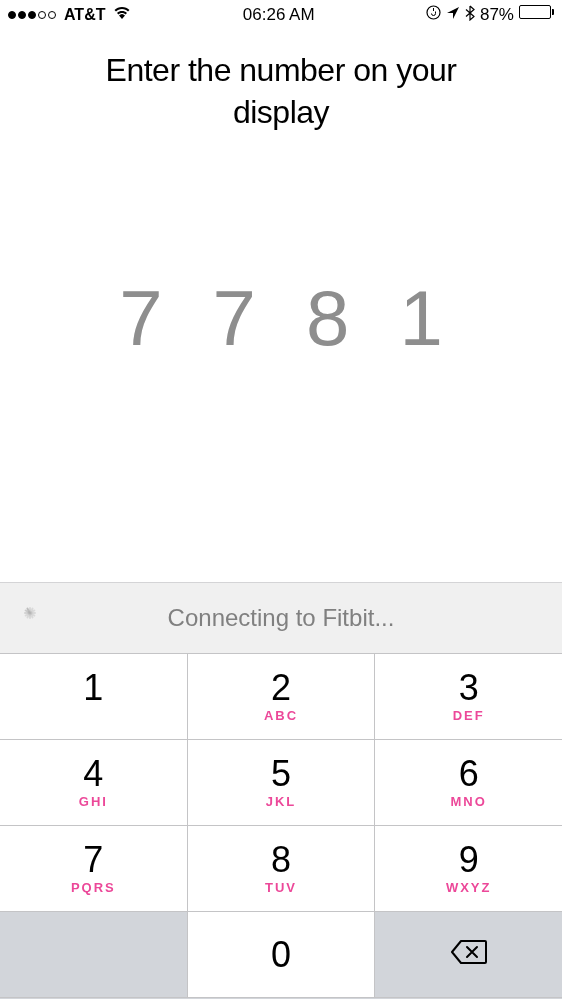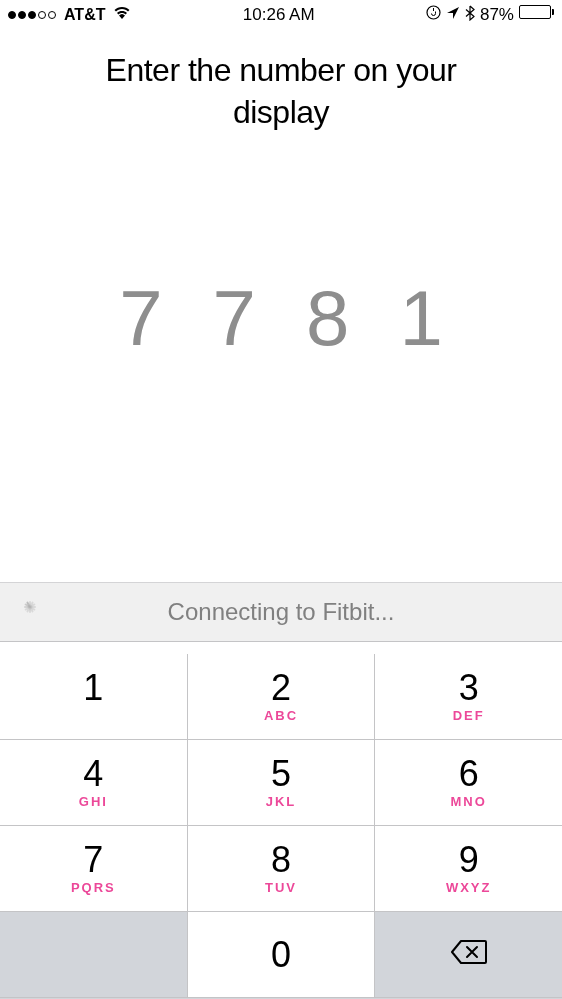--- a/index.html
+++ b/index.html
@@ -105,21 +105,21 @@
       font-weight: 400;
       color: #8e8e8e;
       letter-spacing: 0;
     }
     
     .connecting-bar {
       position: absolute;
       top: 582px;
       left: 0;
       right: 0;
-      height: 60px;
+      height: 72px;
       background: #f0f0f0;
       border-top: 1px solid #d4d4d6;
       border-bottom: 1px solid #c4c4c6;
       display: flex;
       align-items: center;
       padding-left: 18px;
     }
     .spinner {
       width: 24px;
       height: 24px;
@@ -210,21 +210,21 @@
       <div class="dot"></div>
       <div class="dot"></div>
     </div>
     <span class="carrier">AT&amp;T</span>
     <span class="wifi">
       <svg width="18" height="14" viewBox="0 0 18 14">
           <path d="M9 13 L6 9.5 C7 8.5 8 8 9 8 C10 8 11 8.5 12 9.5 Z M4 7 C5.5 5.5 7 5 9 5 C11 5 12.5 5.5 14 7 L12.5 8.5 C11.5 7.5 10.5 7 9 7 C7.5 7 6.5 7.5 5.5 8.5 Z M1.5 4 C3.5 2 6 1 9 1 C12 1 14.5 2 16.5 4 L15 5.5 C13.5 4 11.5 3 9 3 C6.5 3 4.5 4 3 5.5 Z" fill="#000"></path>
         </svg>
     </span>
   </div>
-  <div class="status-center">10:26 AM</div>
+  <div class="status-center">06:26 AM</div>
   <div class="status-right">
     <span>
       <svg width="15" height="15" viewBox="0 0 15 15">
           <circle cx="7.5" cy="7.5" r="6.5" fill="none" stroke="#000" stroke-width="1.2"></circle>
           <path d="M7.5 3 v3 M5.5 8.5 a2 2 0 1 0 4 0 v-2" fill="none" stroke="#000" stroke-width="1"></path>
         </svg>
     </span>
     <span>
       <svg width="14" height="14" viewBox="0 0 14 14">
           <path d="M1 7 L13 1 L7 13 L7 7 Z" fill="#000"></path>

